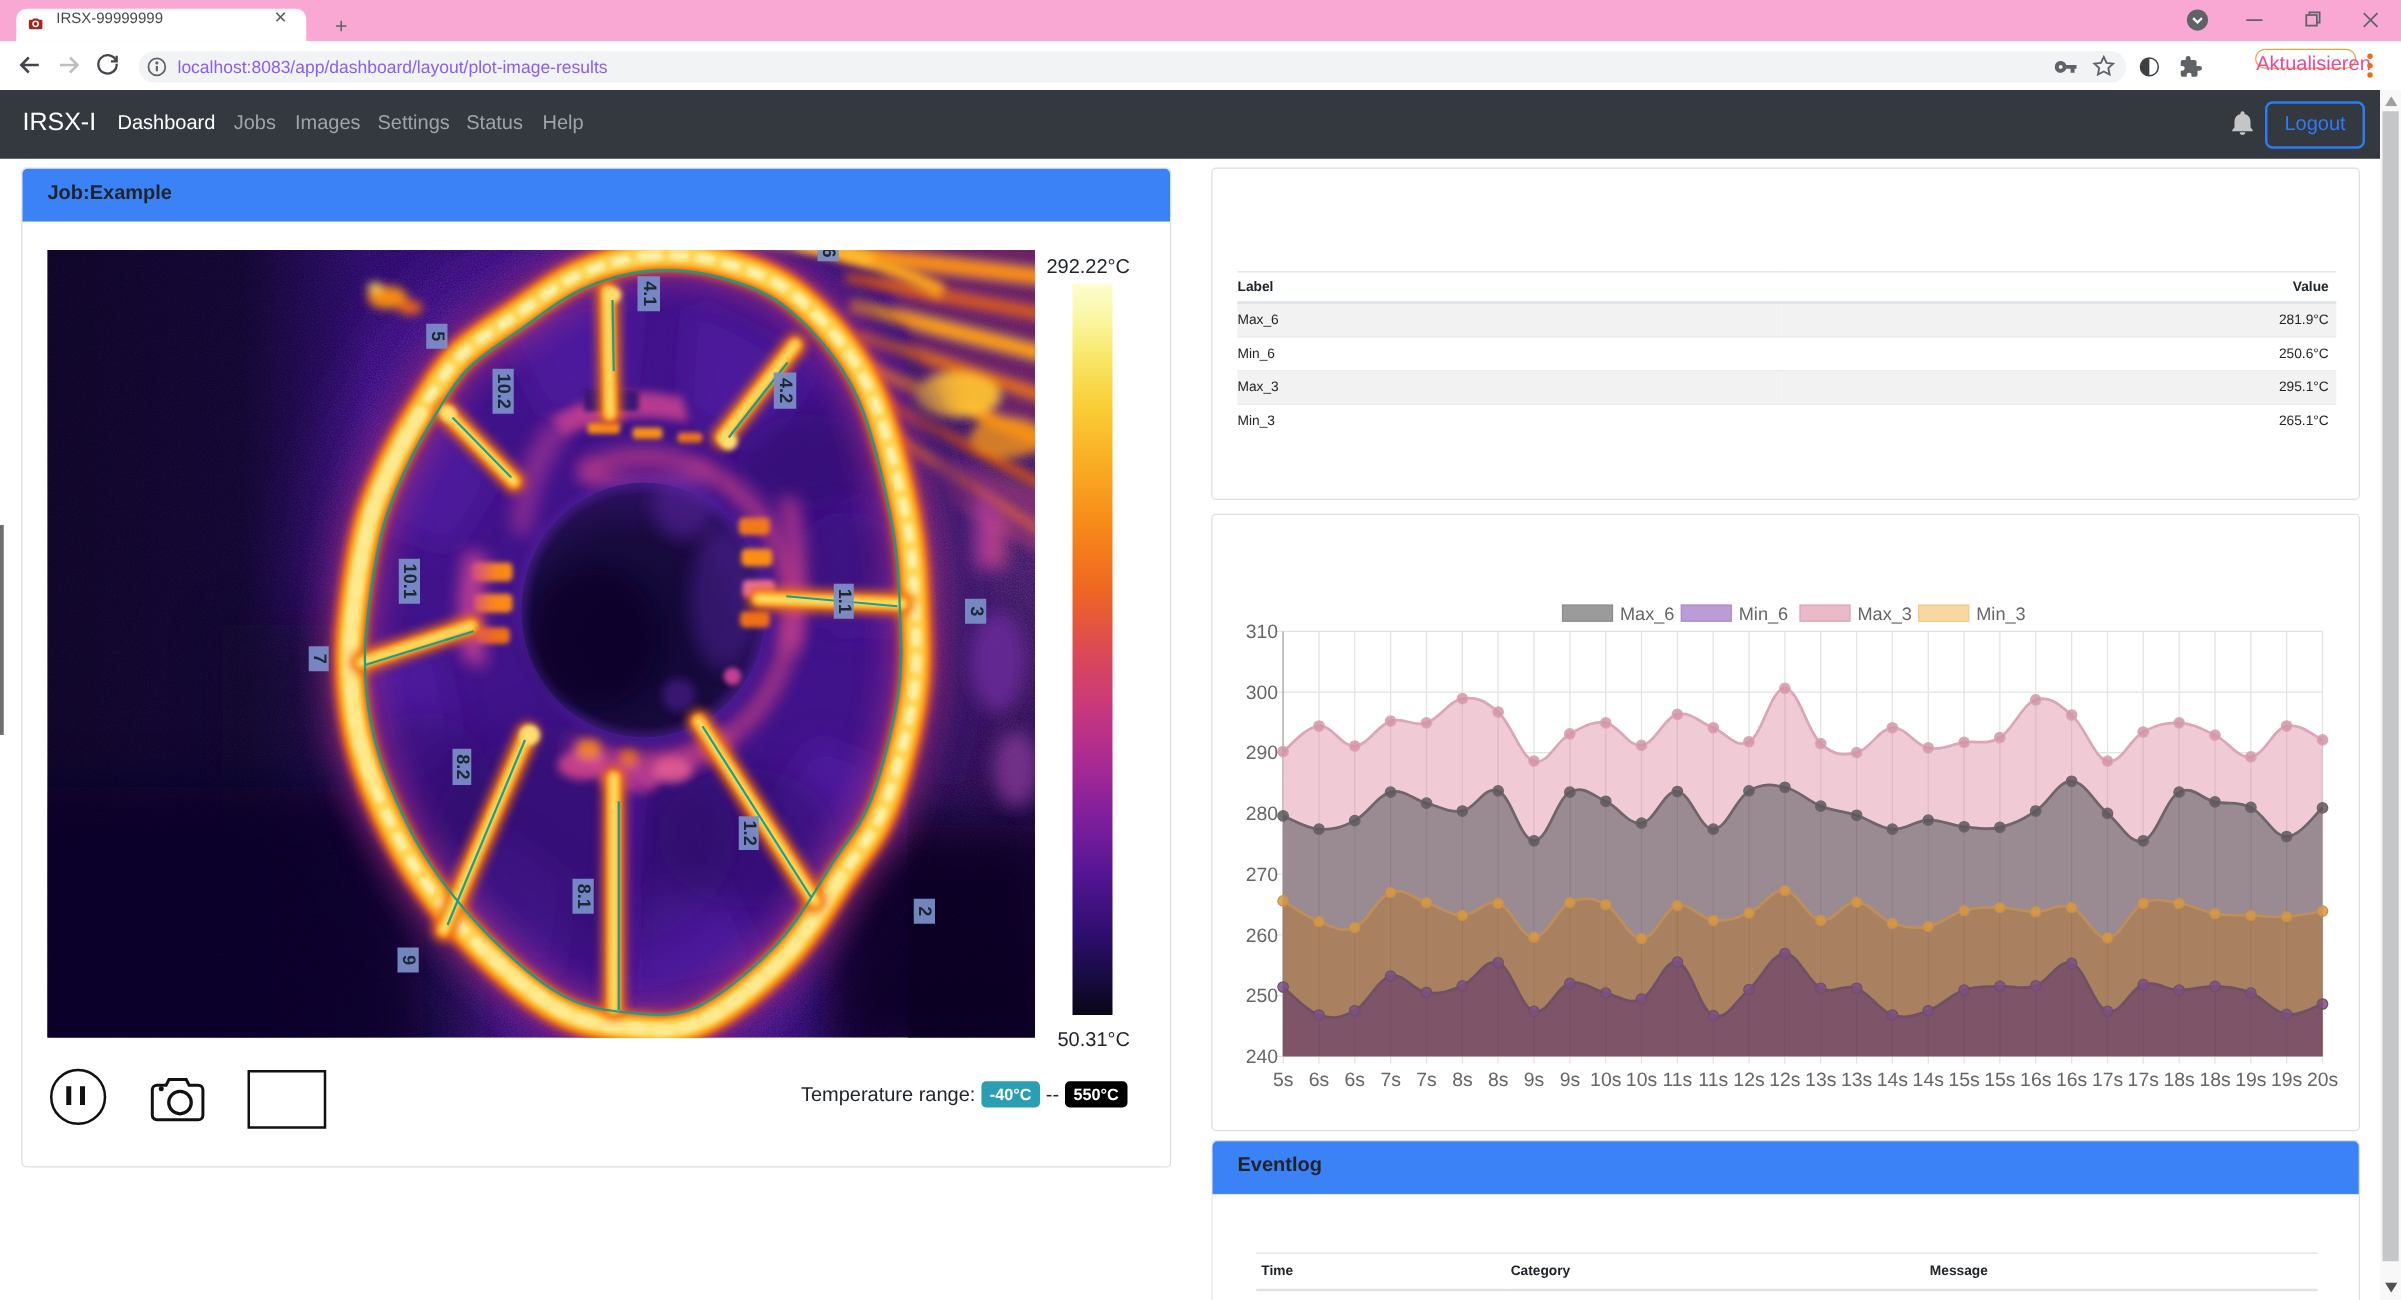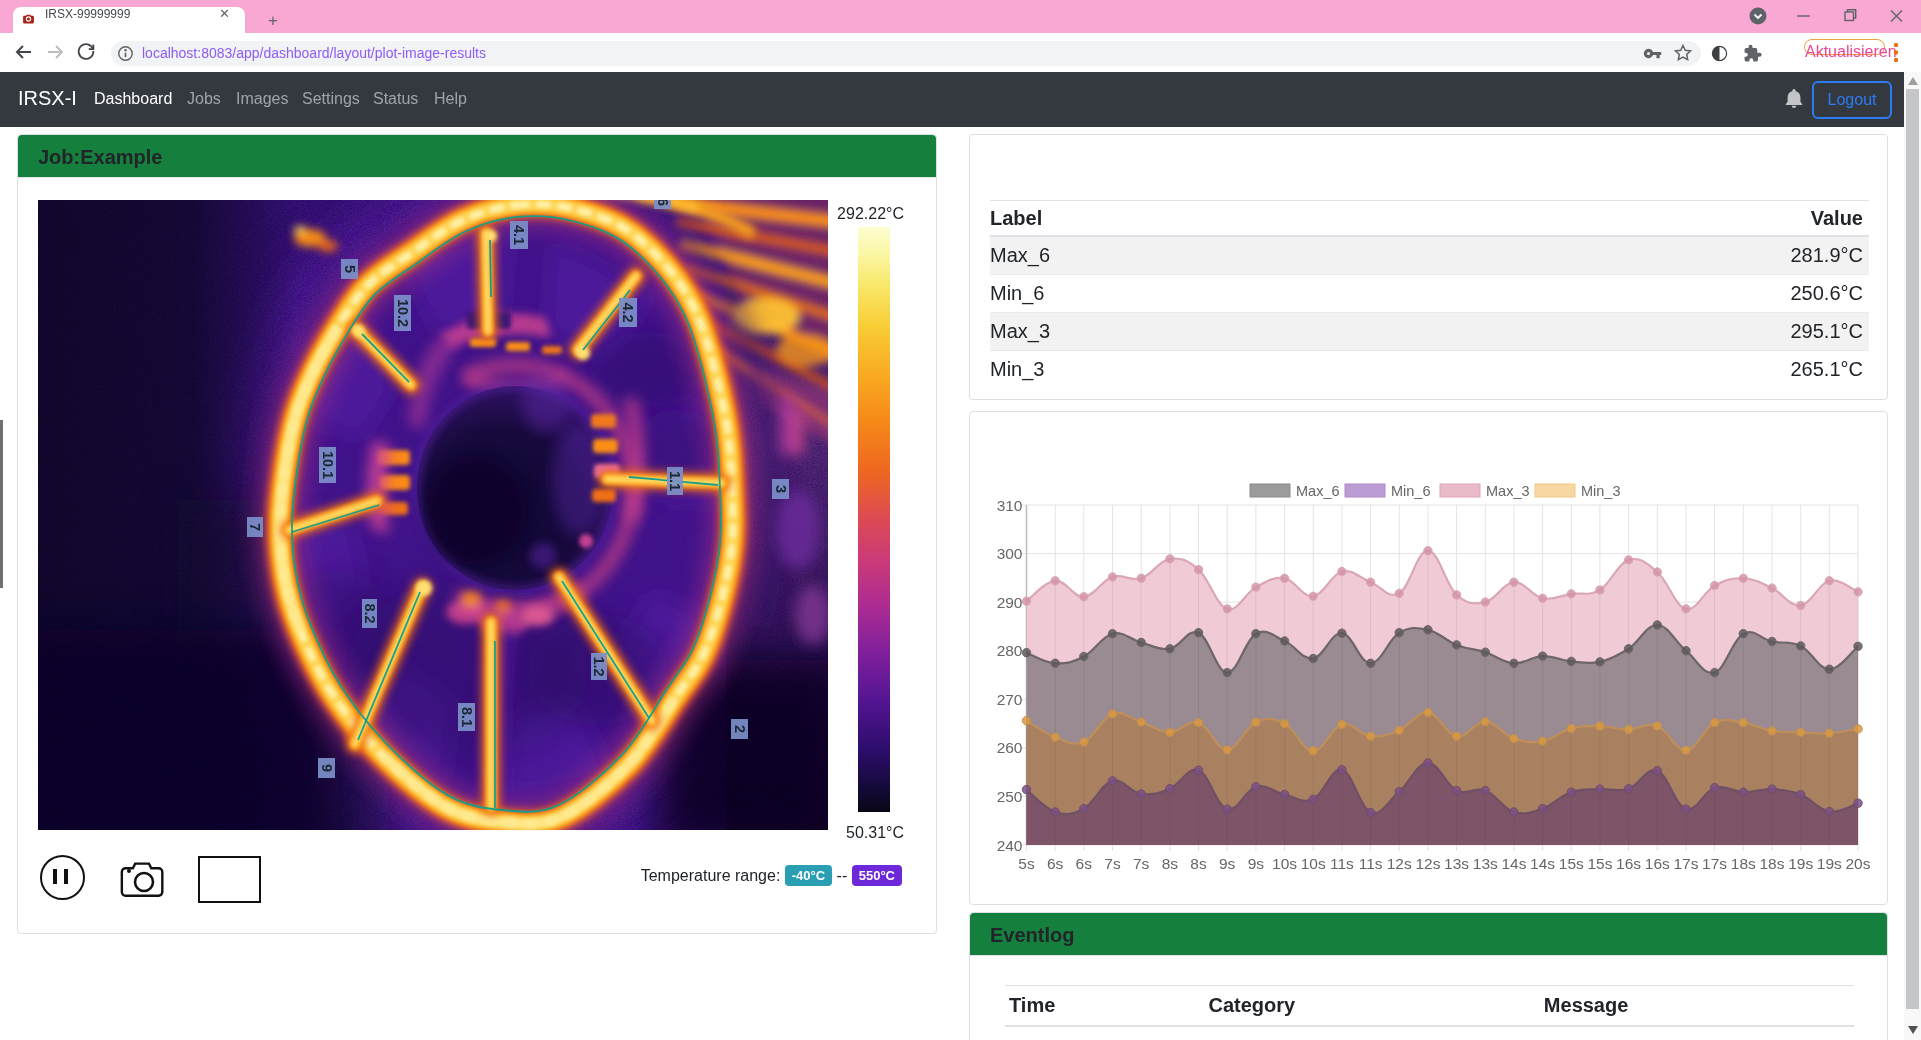--- a/index.html
+++ b/index.html
@@ -22,27 +22,27 @@
 #sb { position:absolute; left:1904px; top:72px; width:17px; height:968px; background:#f8f8f8; }
 #sbthumb { position:absolute; left:1906px; top:89px; width:13px; height:920px; background:#c5c6c8; border-radius:0px; }
 
 #navbar { position:absolute; left:0; top:72px; width:1904px; height:55px; background:#33393f; }
 #brand { position:absolute; left:18px; top:87px; font-size:20px; color:#fff; }
 .navlink { position:absolute; top:90px; font-size:16px; color:#9fa4a9; }
 #bell { position:absolute; left:1783px; top:87px; }
 #logout { position:absolute; left:1812px; top:81px; width:80px; height:38px; border:2px solid #2e7bf6; border-radius:6px; color:#2e7bf6; font-size:16px; text-align:center; line-height:34px; }
 
 .card { position:absolute; background:#fff; border:1px solid #dcdfe3; border-radius:4px; }
-.cardhdr { height:43px; background:#15803d; border-bottom:1px solid #e3e5e8; border-radius:4px 4px 0 0; font-size:20px; font-weight:bold; color:#212529; padding:11px 20px; }
+.cardhdr { height:43px; background:#3b82f6; border-bottom:1px solid #e3e5e8; border-radius:4px 4px 0 0; font-size:16px; font-weight:bold; color:#212529; padding:11px 20px; }
 #cardL { left:17px; top:134px; width:920px; height:800px; }
 #cardR1 { left:969px; top:134px; width:919px; height:266px; }
 #cardR2 { left:969px; top:411px; width:919px; height:494px; }
 #cardR3 { left:969px; top:912px; width:919px; height:128px; border-bottom:none; border-radius:4px 4px 0 0;}
 
-table { border-collapse:collapse; font-size:20px; color:#212529; }
+table { border-collapse:collapse; font-size:11px; color:#212529;margin-top:17px; }
 #restbl { position:absolute; left:20px; top:65px; width:879px; }
 #restbl th { padding:6px 12px 5px 0; text-align:left; }
 #restbl td { padding:7px 12px 7px 0; text-align:left; }
 #restbl td:last-child, #restbl th:last-child { text-align:right; padding-right:6px; }
 #restbl thead th { border-top:1px solid #dee2e6; border-bottom:2px solid #dee2e6; }
 #restbl tbody td { border-top:1px solid #e9ecef; }
 #restbl tbody tr:nth-child(odd) { background:#f2f2f2; }
 
 #evtbl { position:absolute; left:35px; top:72px; width:849px; }
 #evtbl th { border-top:1px solid #dee2e6; border-bottom:2px solid #dee2e6; padding:8px 4px; text-align:left; }
@@ -363,21 +363,21 @@
  <div id="pausebtn">
       <div class="pbar" style="left:11px"></div>
       <div class="pbar" style="left:22px"></div>
     </div>
  <svg id="cambtn" width="48" height="46" viewBox="0 0 48 46" fill="none" stroke="#111" stroke-width="2.6">
   <path d="M14 10l2.5-5h15l2.5 5h8a4 4 0 0 1 4 4v22a4 4 0 0 1-4 4H6a4 4 0 0 1-4-4V14a4 4 0 0 1 4-4z" transform="translate(2,3) scale(0.92)"></path>
   <circle cx="26" cy="26" r="9"></circle>
   <circle cx="11" cy="15" r="2" fill="#111" stroke="none"></circle>
  </svg>
  <div id="rectbtn"></div>
- <div id="trange">Temperature range: <span class="badge" style="background:#2a9fb4">-40°C</span> -- <span class="badge" style="background:#6d28d9">550°C</span></div>
+ <div id="trange">Temperature range: <span class="badge" style="background:#2a9fb4">-40°C</span> -- <span class="badge" style="background:#000000">550°C</span></div>
 </div>
 
 <div class="card" id="cardR1">
  <table id="restbl">
   <thead>
         <tr>
           <th>Label</th>
           <th>Value</th>
         </tr>
       </thead>

